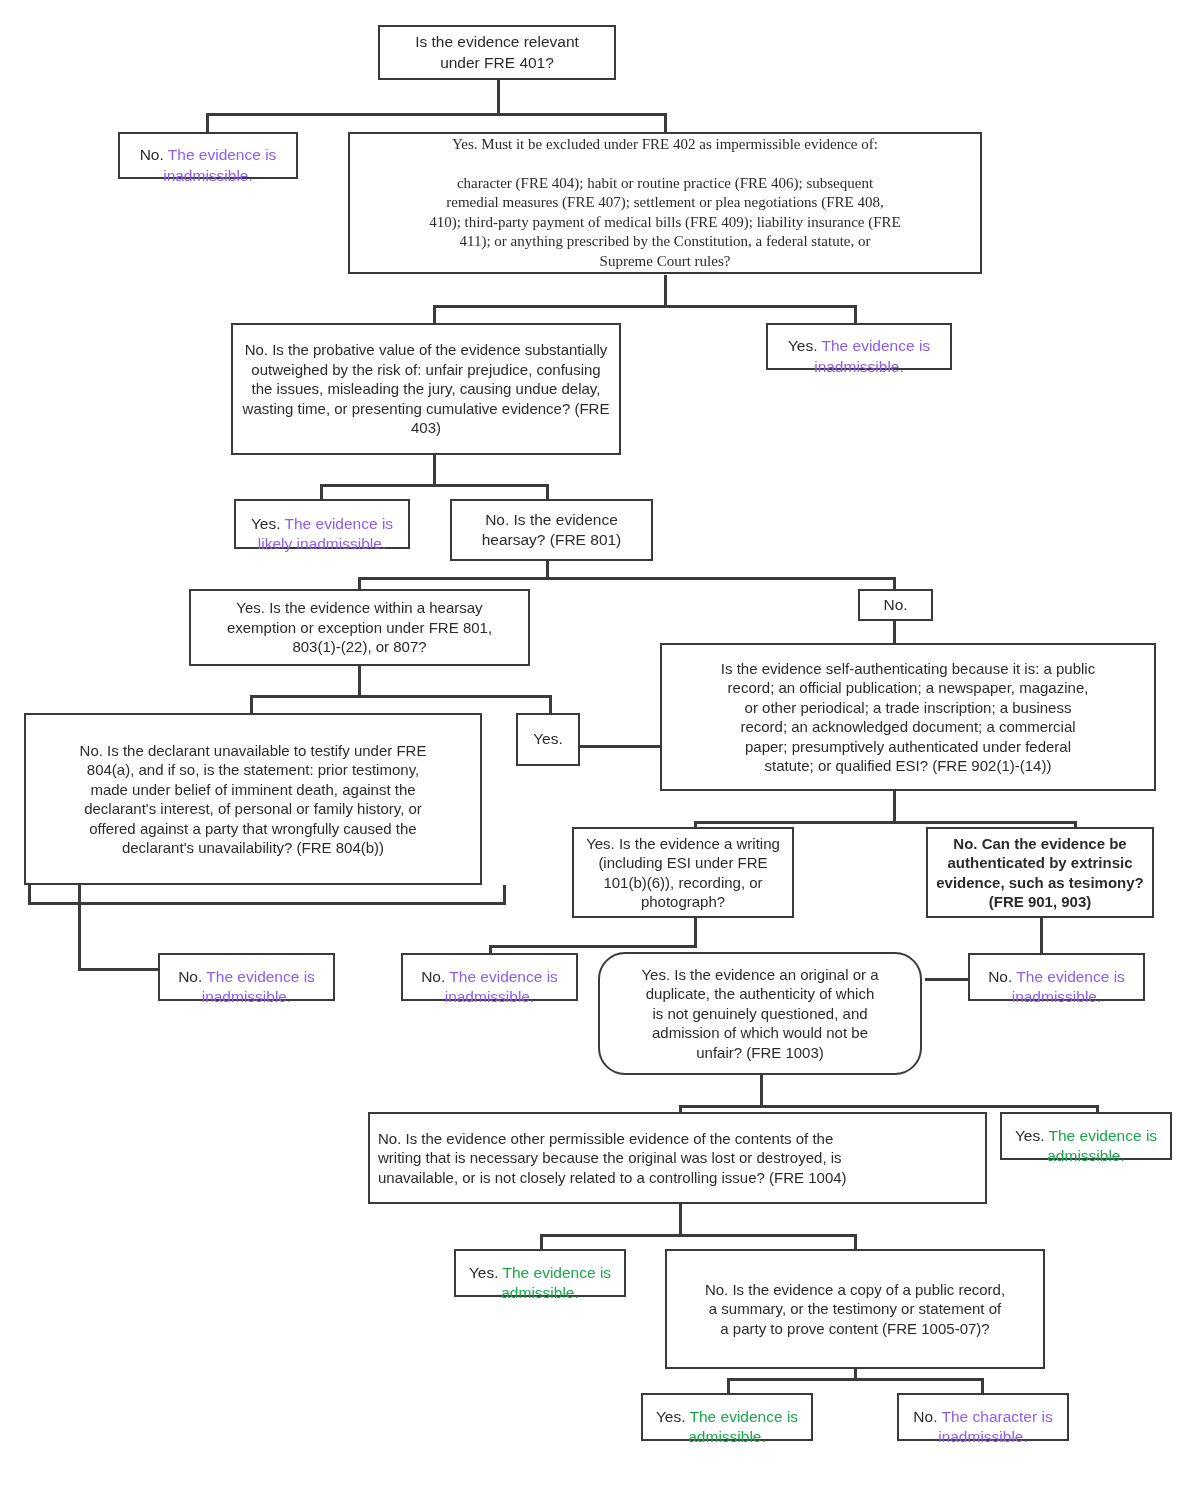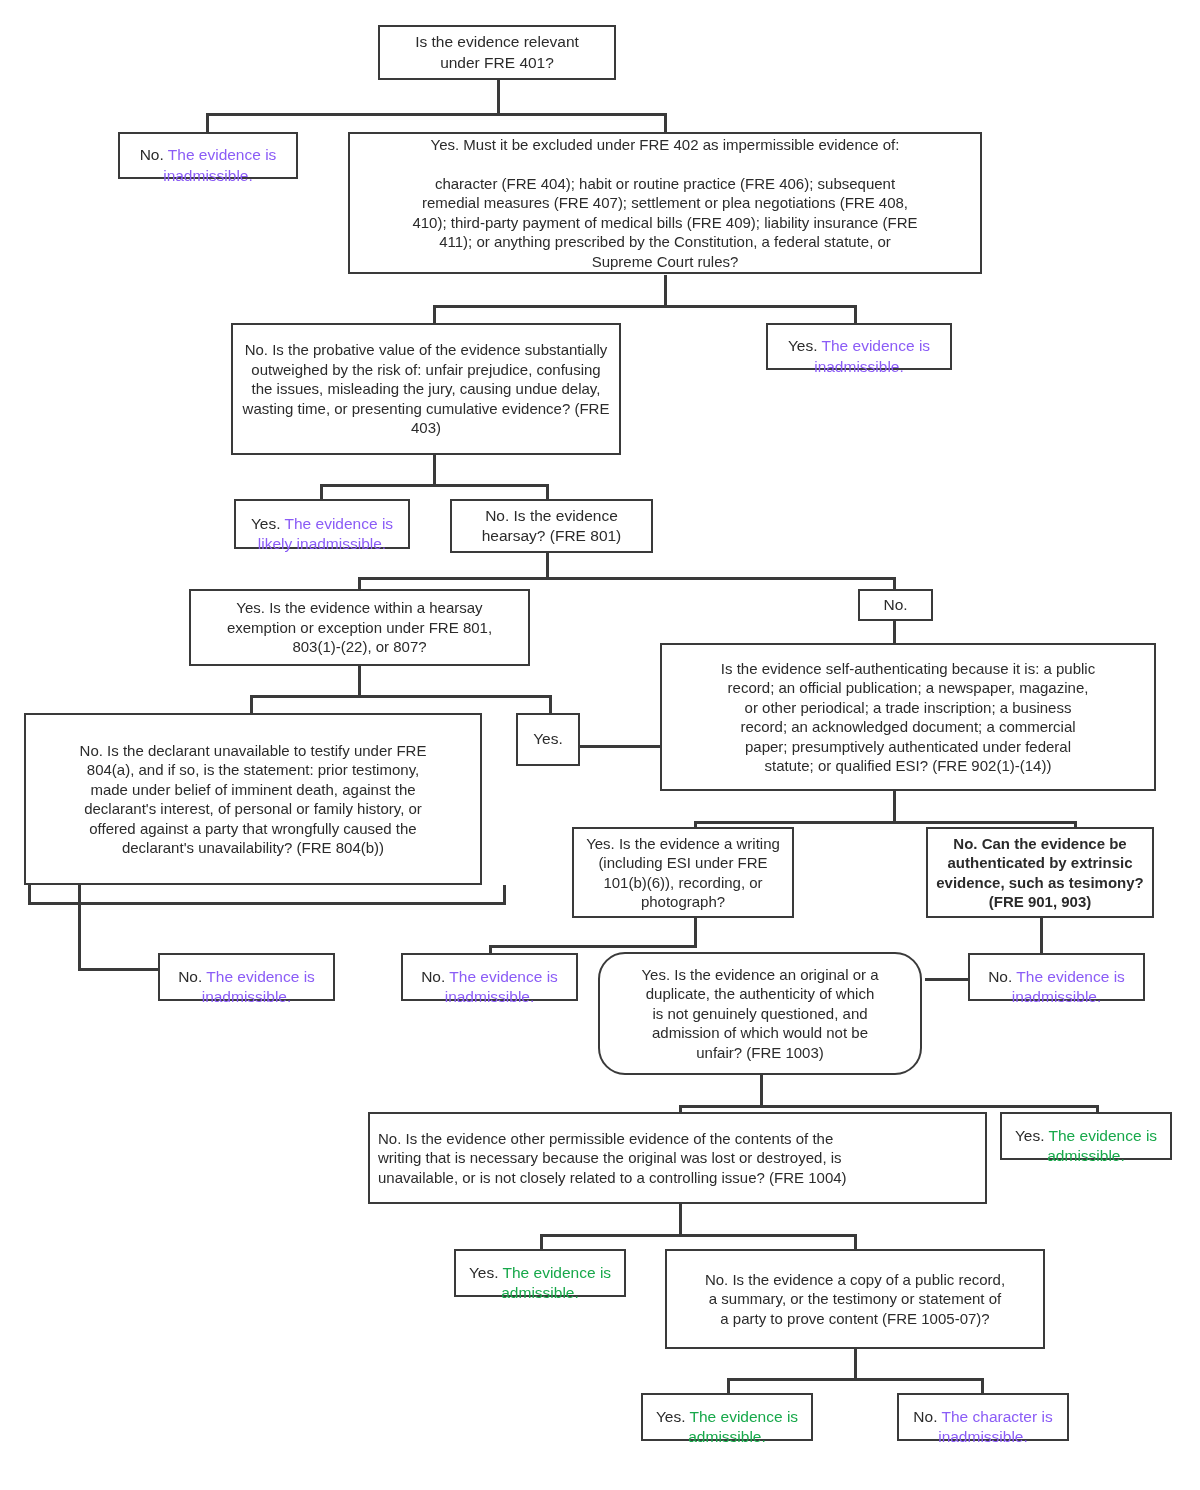--- a/index.html
+++ b/index.html
@@ -135,21 +135,21 @@
 under FRE 401?</span>
   </div>
 
   <div class="node" style="left:118px; top:132px; width:180px; height:47px; font-size:15.5px;">
     <span class="txt">
       <span class="dark">No. </span><span class="red">The evidence is
 inadmissible.</span>
     </span>
   </div>
 
-  <div class="node" style="left:348px; top:132px; width:634px; height:142px; font-size:15px;">
+  <div class="node" style="left:348px; top:132px; width:634px; height:142px; font-size:15px;font-family:Liberation Serif, serif;">
     <span class="txt dark">Yes. Must it be excluded under FRE 402 as impermissible evidence of:
 
 character (FRE 404); habit or routine practice (FRE 406); subsequent
 remedial measures (FRE 407); settlement or plea negotiations (FRE 408,
 410); third-party payment of medical bills (FRE 409); liability insurance (FRE
 411); or anything prescribed by the Constitution, a federal statute, or
 Supreme Court rules?</span>
   </div>
 
   <div class="node" style="left:766px; top:323px; width:186px; height:47px; font-size:15.5px;">
@@ -167,21 +167,21 @@
 403)</span>
   </div>
 
   <div class="node" style="left:234px; top:499px; width:176px; height:50px; font-size:15.5px;">
     <span class="txt">
       <span class="dark">Yes. </span><span class="red">The evidence is
 likely inadmissible.</span>
     </span>
   </div>
 
-  <div class="node" style="left:450px; top:499px; width:203px; height:54px; font-size:15.5px;">
+  <div class="node" style="left:450px; top:499px; width:203px; height:62px; font-size:15.5px;">
     <span class="txt dark">No. Is the evidence
 hearsay? (FRE 801)</span>
   </div>
 
   <div class="node" style="left:189px; top:589px; width:341px; height:77px; font-size:15px;">
     <span class="txt dark">Yes. Is the evidence within a hearsay
 exemption or exception under FRE 801,
 803(1)-(22), or 807?</span>
   </div>
 
@@ -267,21 +267,21 @@
 unavailable, or is not closely related to a controlling issue? (FRE 1004)</span>
   </div>
 
   <div class="node" style="left:454px; top:1249px; width:172px; height:48px; font-size:15.5px;">
     <span class="txt">
       <span class="dark">Yes. </span><span class="green">The evidence is
 admissible.</span>
     </span>
   </div>
 
-  <div class="node" style="left:665px; top:1249px; width:380px; height:100px; font-size:15px;">
+  <div class="node" style="left:665px; top:1249px; width:380px; height:120px; font-size:15px;">
     <span class="txt dark">No. Is the evidence a copy of a public record,
 a summary, or the testimony or statement of
 a party to prove content (FRE 1005-07)?</span>
   </div>
 
   <div class="node" style="left:641px; top:1393px; width:172px; height:48px; font-size:15.5px;">
     <span class="txt">
       <span class="dark">Yes. </span><span class="green">The evidence is
 admissible.</span>
     </span>

